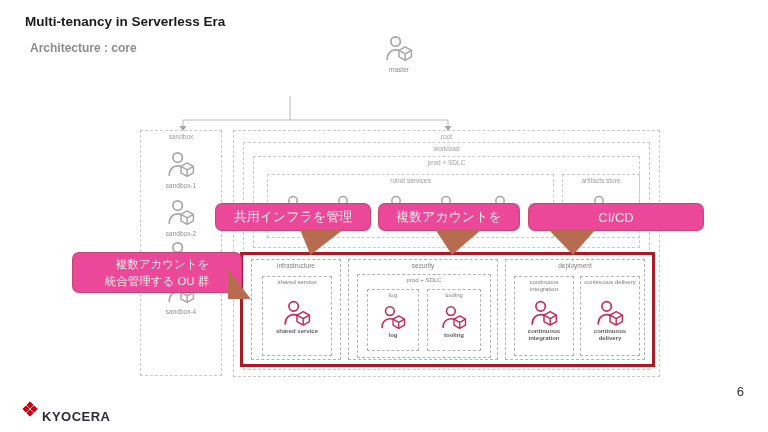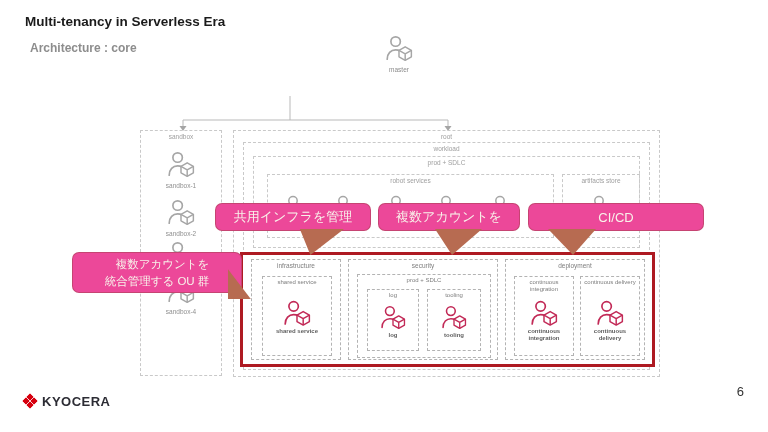--- a/index.html
+++ b/index.html
@@ -67,21 +67,21 @@
   .co3{left:528px;top:203px;width:176px;height:28px;font-size:13px;}
   .co4{left:72px;top:252px;width:170px;height:41px;font-size:11.5px;line-height:1.45;text-align:right;}
   .tail{position:absolute;background:#b76b51;z-index:5;}
   .tail1{left:296px;top:229px;width:48px;height:26px;clip-path:polygon(8% 0,100% 0,30% 100%);}
   .tail2{left:432px;top:229px;width:50px;height:26px;clip-path:polygon(6% 0,100% 0,40% 100%);}
   .tail3{left:546px;top:229px;width:50px;height:26px;clip-path:polygon(4% 0,100% 0,54% 100%);}
   .tail4{left:228px;top:266px;width:24px;height:33px;clip-path:polygon(0 10%,95% 100%,0 100%);}
 
   
   .brand{position:absolute;left:22px;top:393px;display:flex;align-items:center;gap:4px;}
-  .brand .bname{font-size:13px;font-weight:bold;color:#2c2c34;letter-spacing:0.5px;}
+  .brand .bname{font-size:13px;font-weight:bold;color:#2c2c34;letter-spacing:0.5px;margin-top:16px;}
   .pageno{position:absolute;right:24px;top:384px;font-size:13px;color:#333;}
 </style>
 </head>
 <body>
 
 <div class="slide">
 
   <svg width="0" height="0" style="position:absolute" aria-hidden="true">
     <defs>
       <symbol id="person-cube" viewBox="0 0 26 24">

